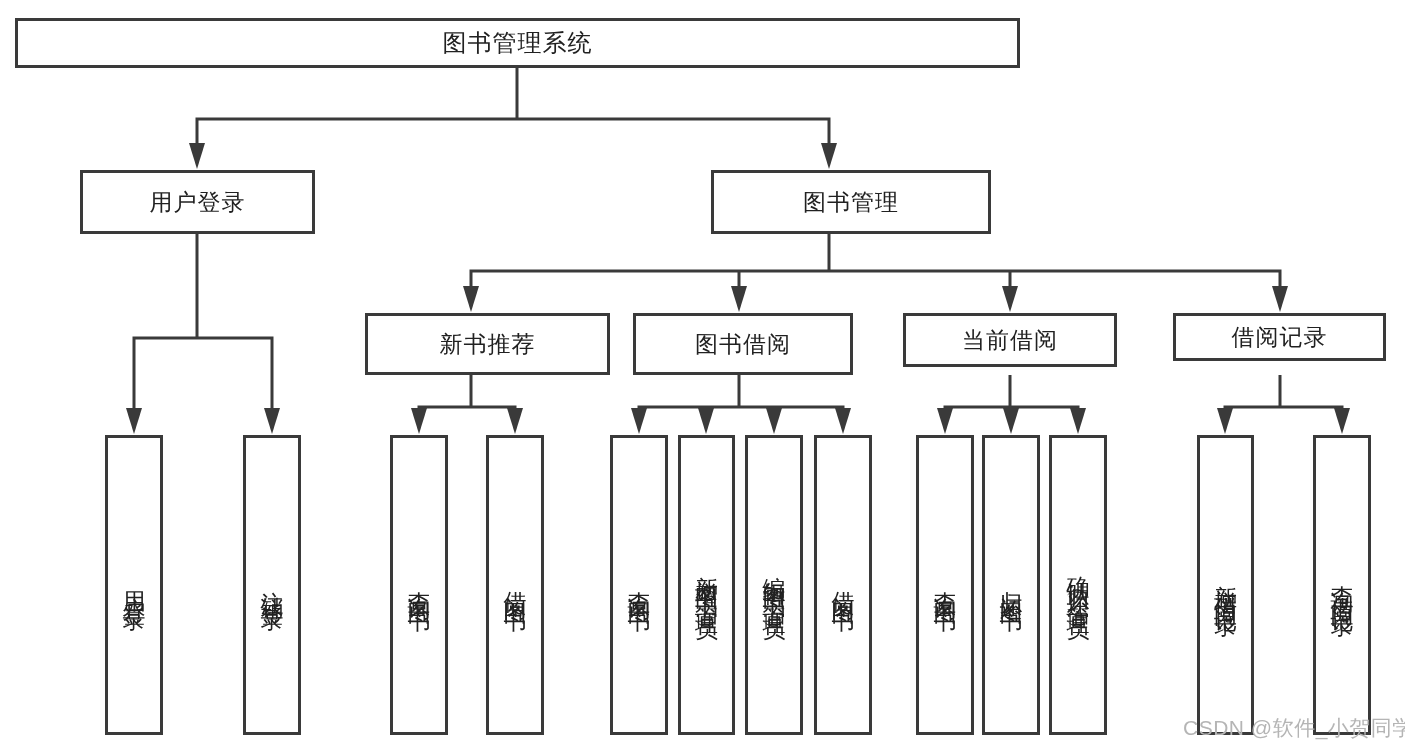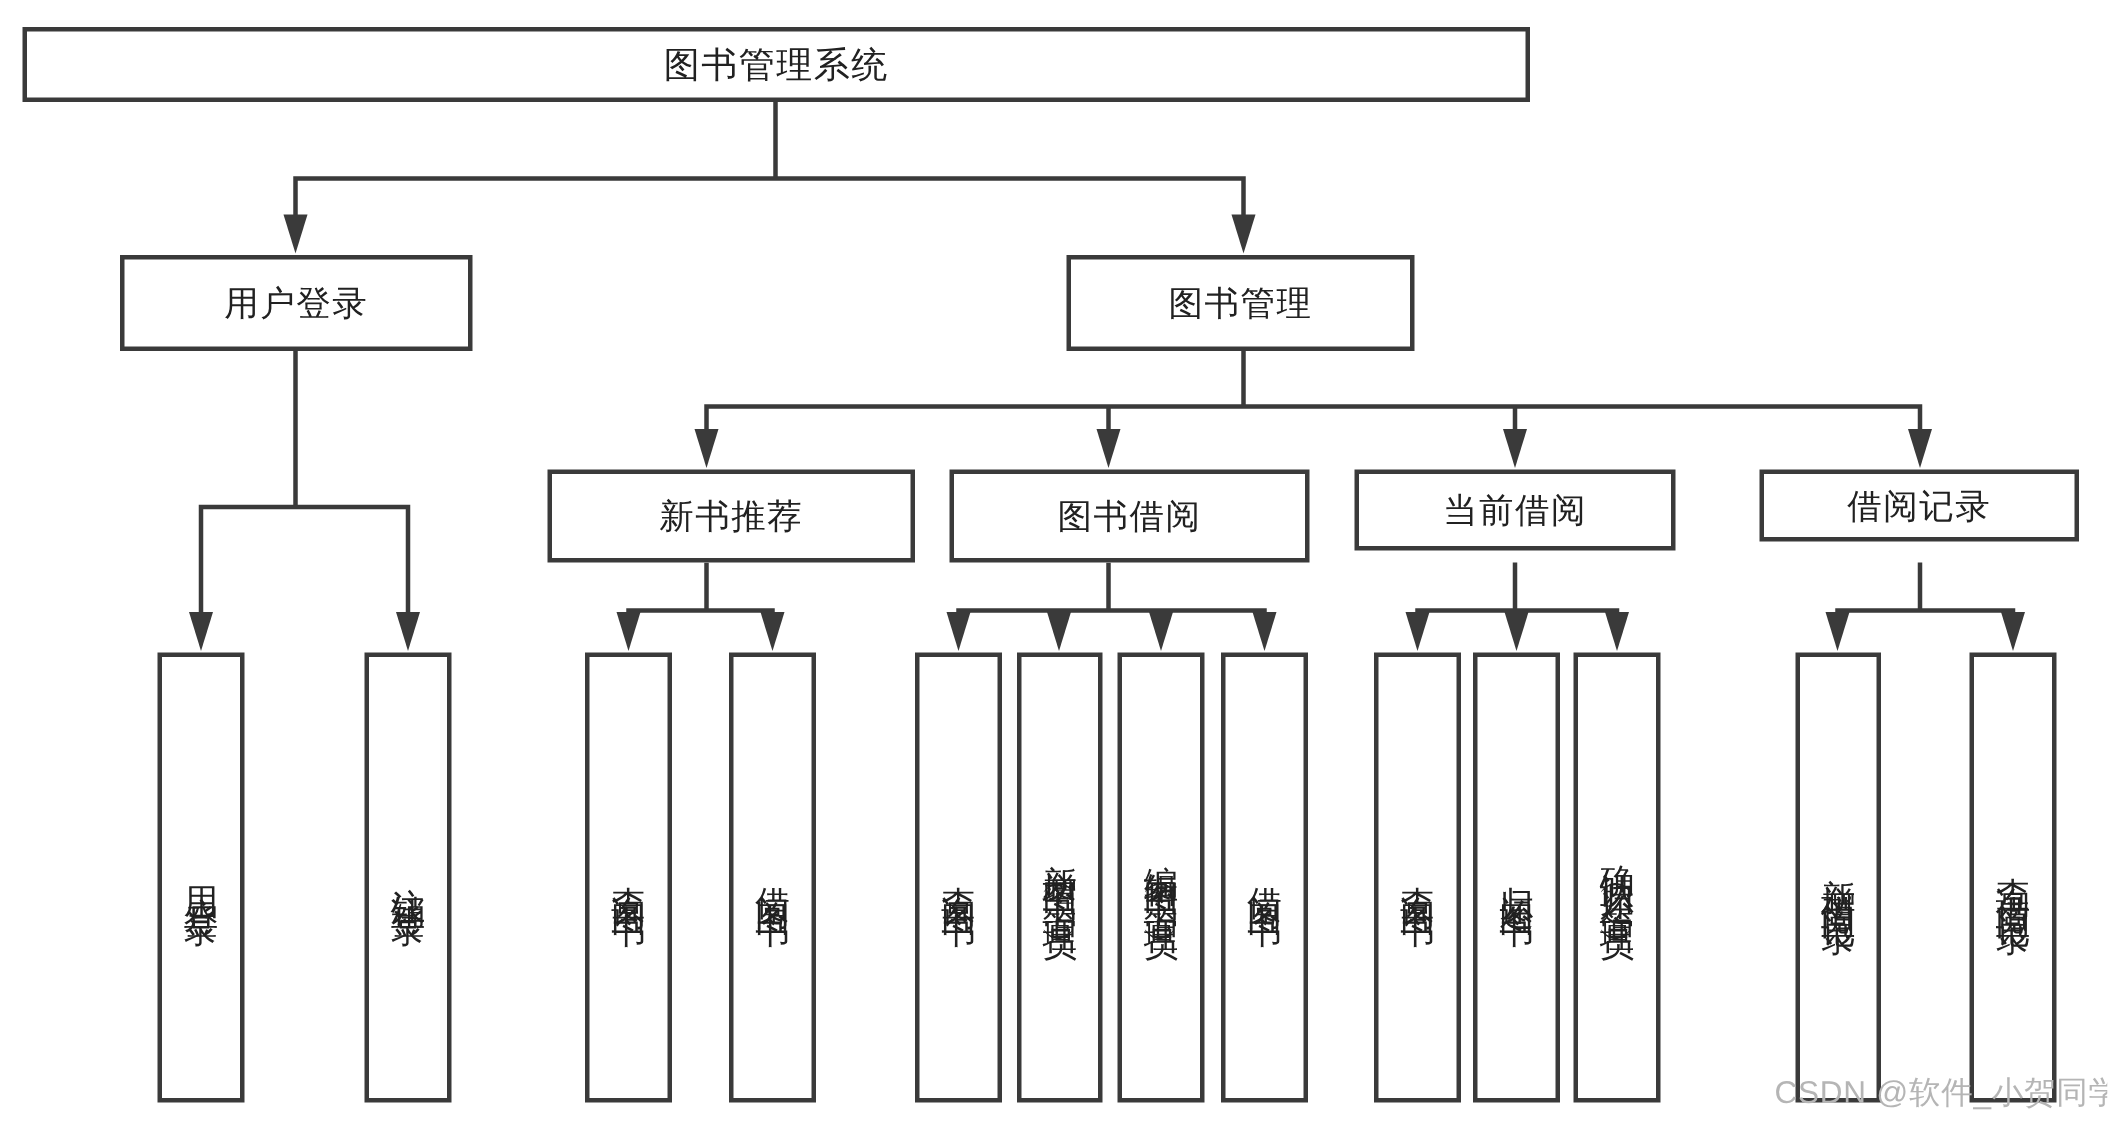--- a/index.html
+++ b/index.html
@@ -88,28 +88,28 @@
     </g>
   </svg>
 
   <div class="node hnode root" style="left:15px;top:18px;width:1005px;height:50px;">
     <span>图书管理系统</span>
   </div>
 
   <div class="node hnode" style="left:80px;top:170px;width:235px;height:64px;">
     <span>用户登录</span>
   </div>
-  <div class="node hnode" style="left:711px;top:170px;width:232px;height:64px;">
+  <div class="node hnode" style="left:711px;top:170px;width:280px;height:64px;">
     <span>图书管理</span>
   </div>
 
   <div class="node hnode" style="left:365px;top:313px;width:245px;height:62px;">
     <span>新书推荐</span>
   </div>
-  <div class="node hnode" style="left:633px;top:313px;width:240px;height:62px;">
+  <div class="node hnode" style="left:633px;top:313px;width:220px;height:62px;">
     <span>图书借阅</span>
   </div>
   <div class="node hnode" style="left:903px;top:313px;width:214px;height:54px;">
     <span>当前借阅</span>
   </div>
   <div class="node hnode" style="left:1173px;top:313px;width:213px;height:48px;">
     <span>借阅记录</span>
   </div>
 
   <div class="node vnode" style="left:105px;top:435px;width:58px;height:300px;">

